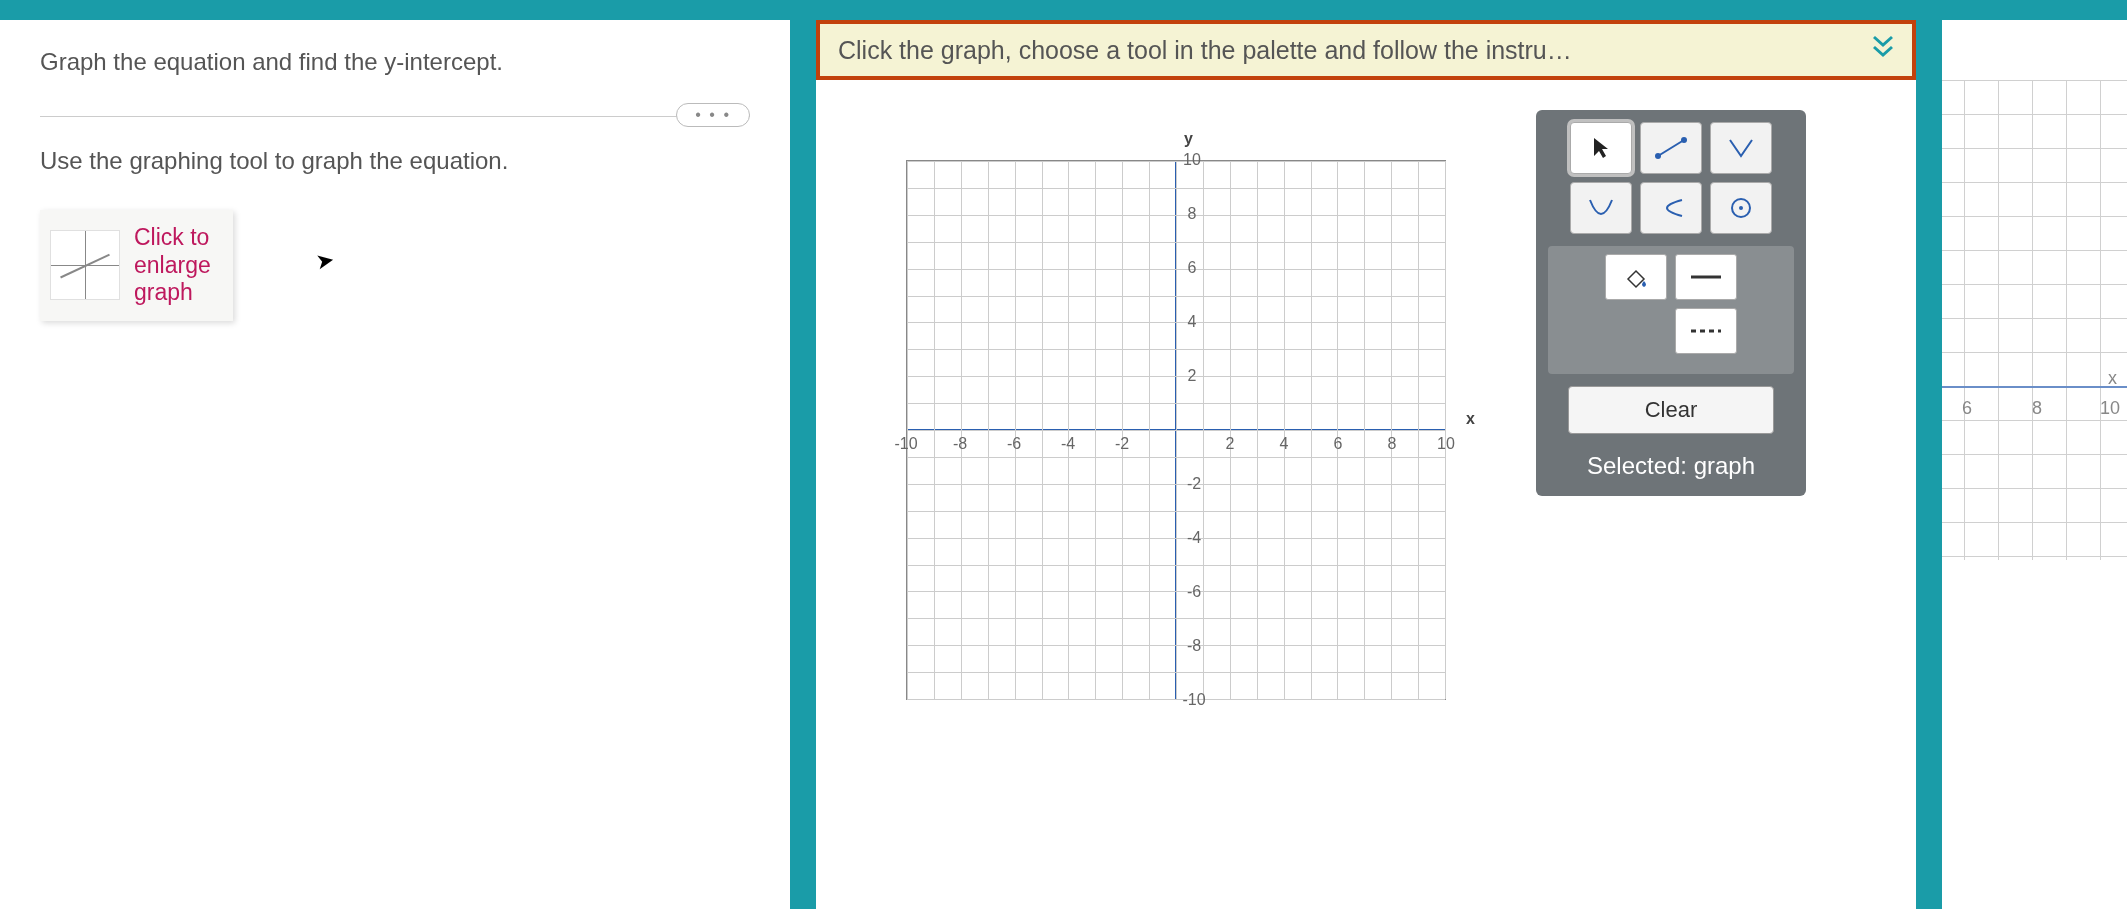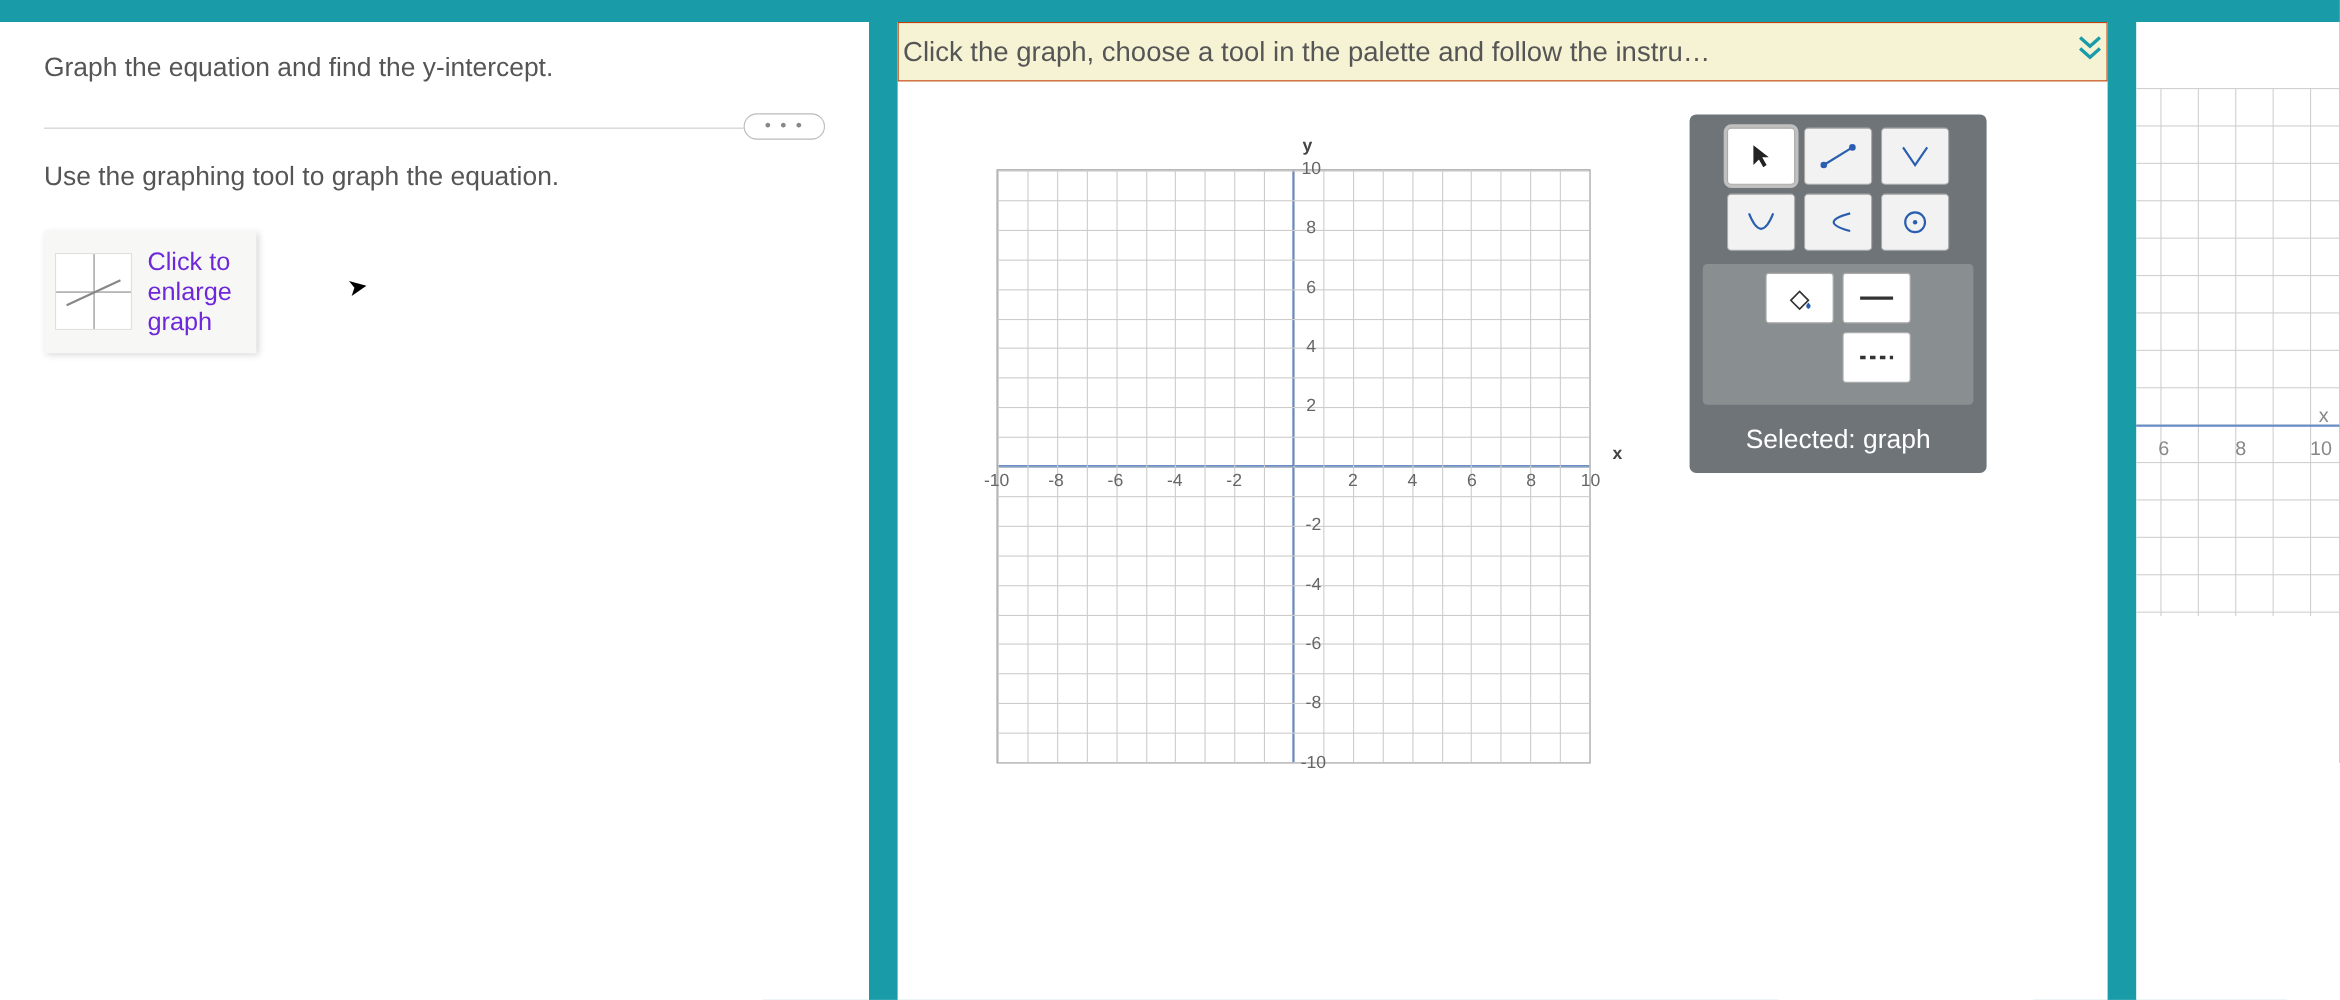--- a/index.html
+++ b/index.html
@@ -88,33 +88,33 @@
     position: absolute;
     left: 10%;
     right: 10%;
     top: 50%;
     border-top: 2px solid #888;
     transform: rotate(-25deg);
   }
   .enlarge-text {
     font-size: 23px;
     line-height: 1.2;
-    color: #6d28d9;
+    color: #be185d;
   }
 
   .center-panel {
     background: #ffffff;
     width: 1100px;
     position: relative;
     padding: 0;
   }
   .hint-bar {
     background: #f5f3d4;
-    border: 1px solid #c2410c;
-    padding: 10px 4px;
+    border: 4px solid #c2410c;
+    padding: 10px 18px;
     font-size: 25px;
     color: #555;
     display: flex;
     justify-content: space-between;
     align-items: center;
   }
   .hint-text { flex: 1; overflow: hidden; white-space: nowrap; text-overflow: ellipsis; }
   .chevron-down {
     color: #1a9ca8;
     font-size: 28px;
@@ -409,20 +409,21 @@
                 <line x1="2" y1="5" x2="32" y2="5" stroke="#333" stroke-width="3"></line>
               </svg>
           </div>
           <div class="style-tool" style="grid-column:2">
             <svg width="34" height="10" viewBox="0 0 34 10">
                 <line x1="2" y1="5" x2="32" y2="5" stroke="#333" stroke-width="3" stroke-dasharray="5 4"></line>
               </svg>
           </div>
         </div>
 
+        <div class="palette-btn clear">Clear</div>
         <div class="selected-label">
           <span>Selected: </span><span>graph</span>
         </div>
       </div>
     </div>
   </div>
 
   <div class="right-panel">
     <div class="peek-grid" id="peek">
         <div class="pg-line" style="height: 1px; left: 0px; right: 0px; top: 0px;"></div>

